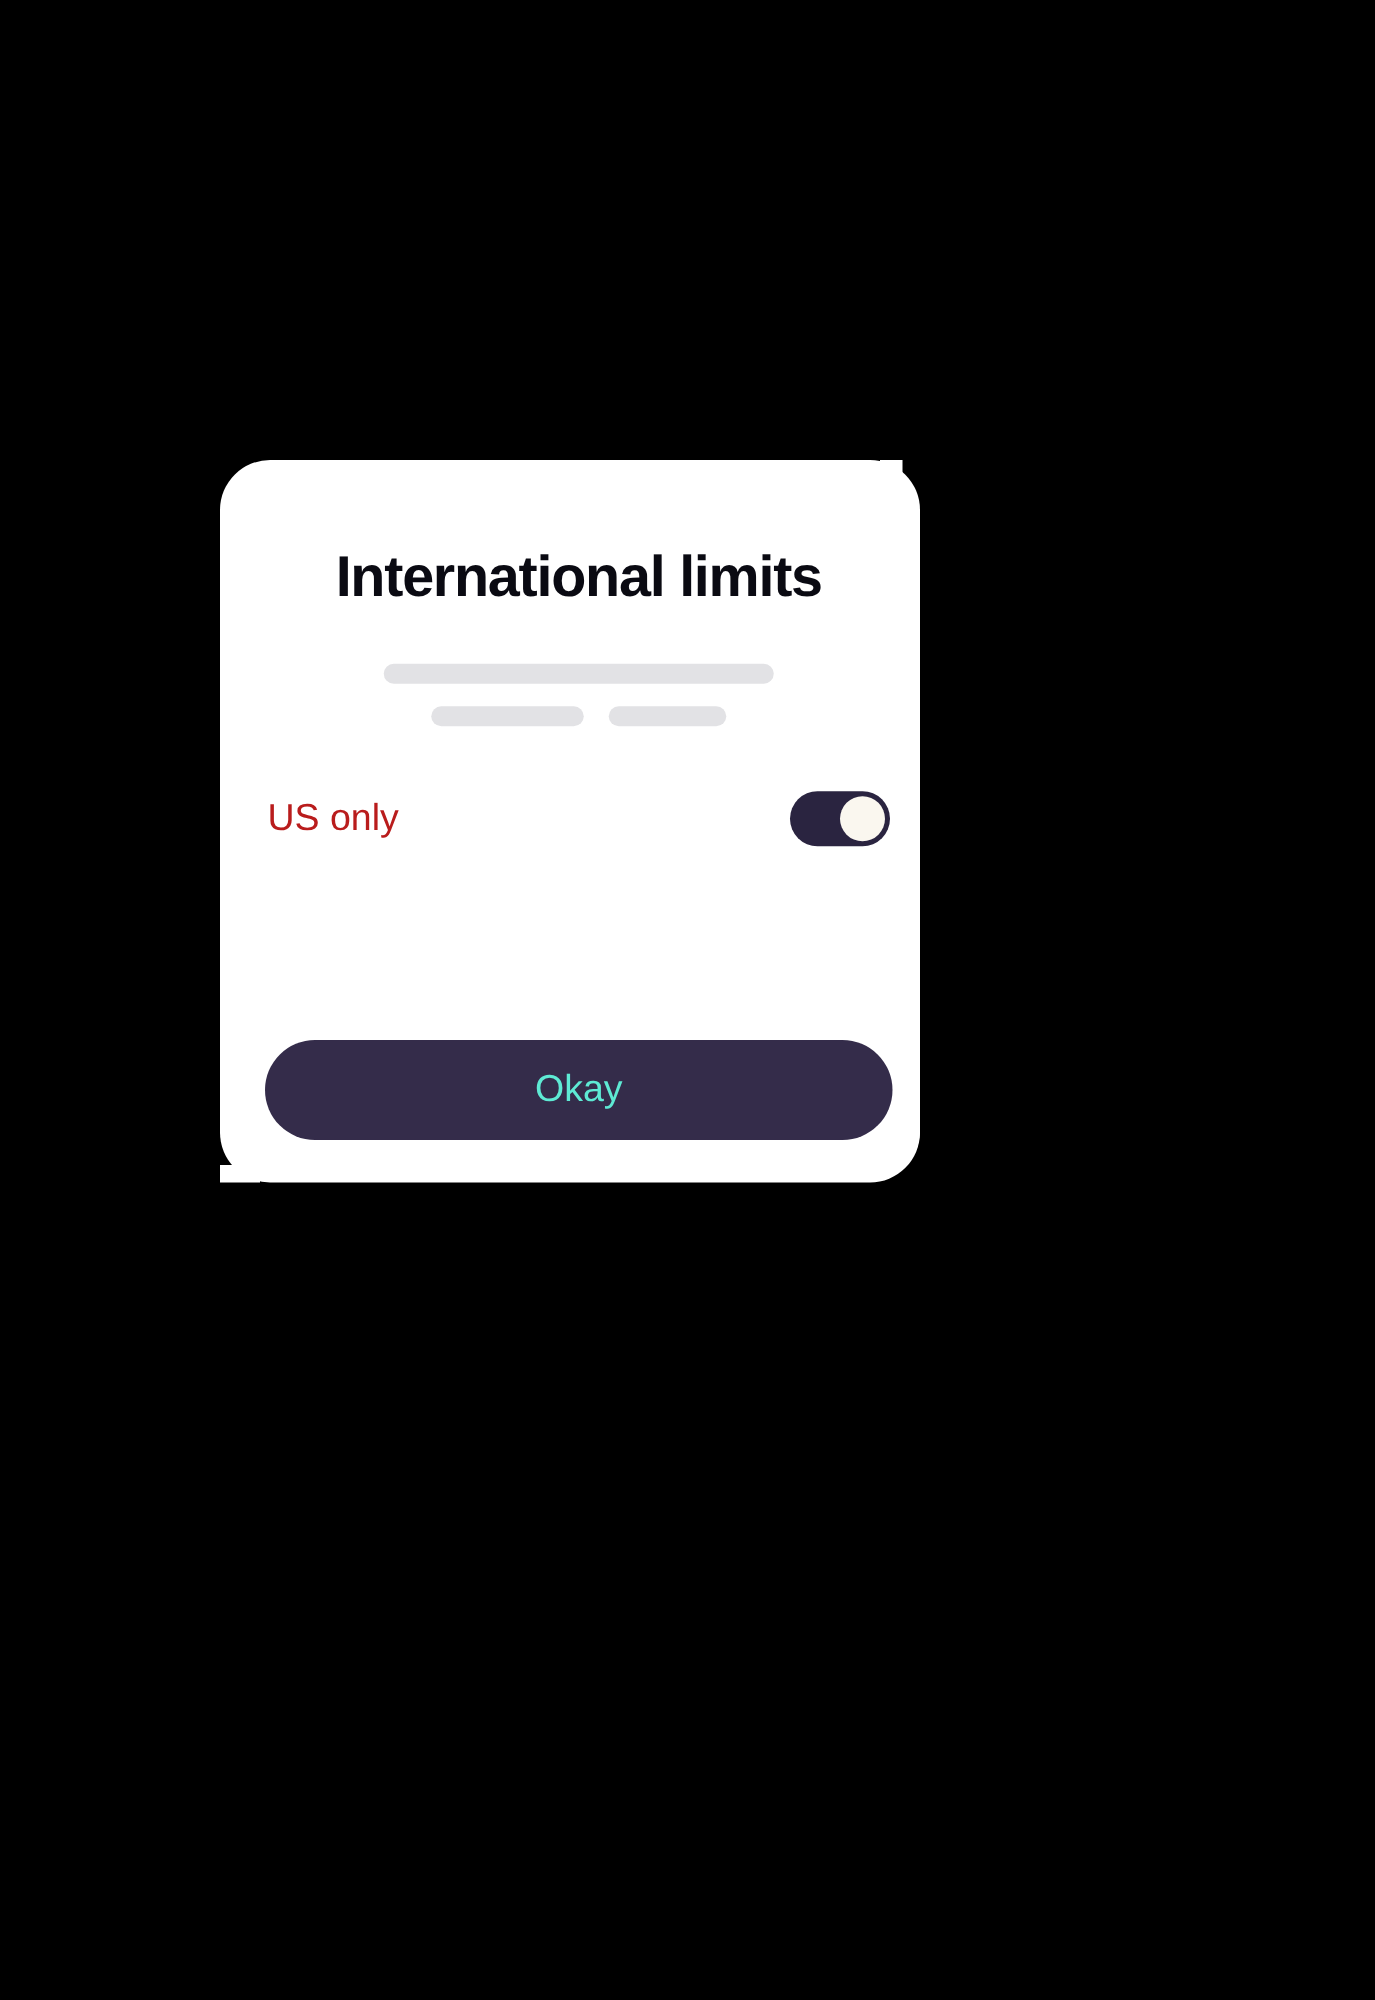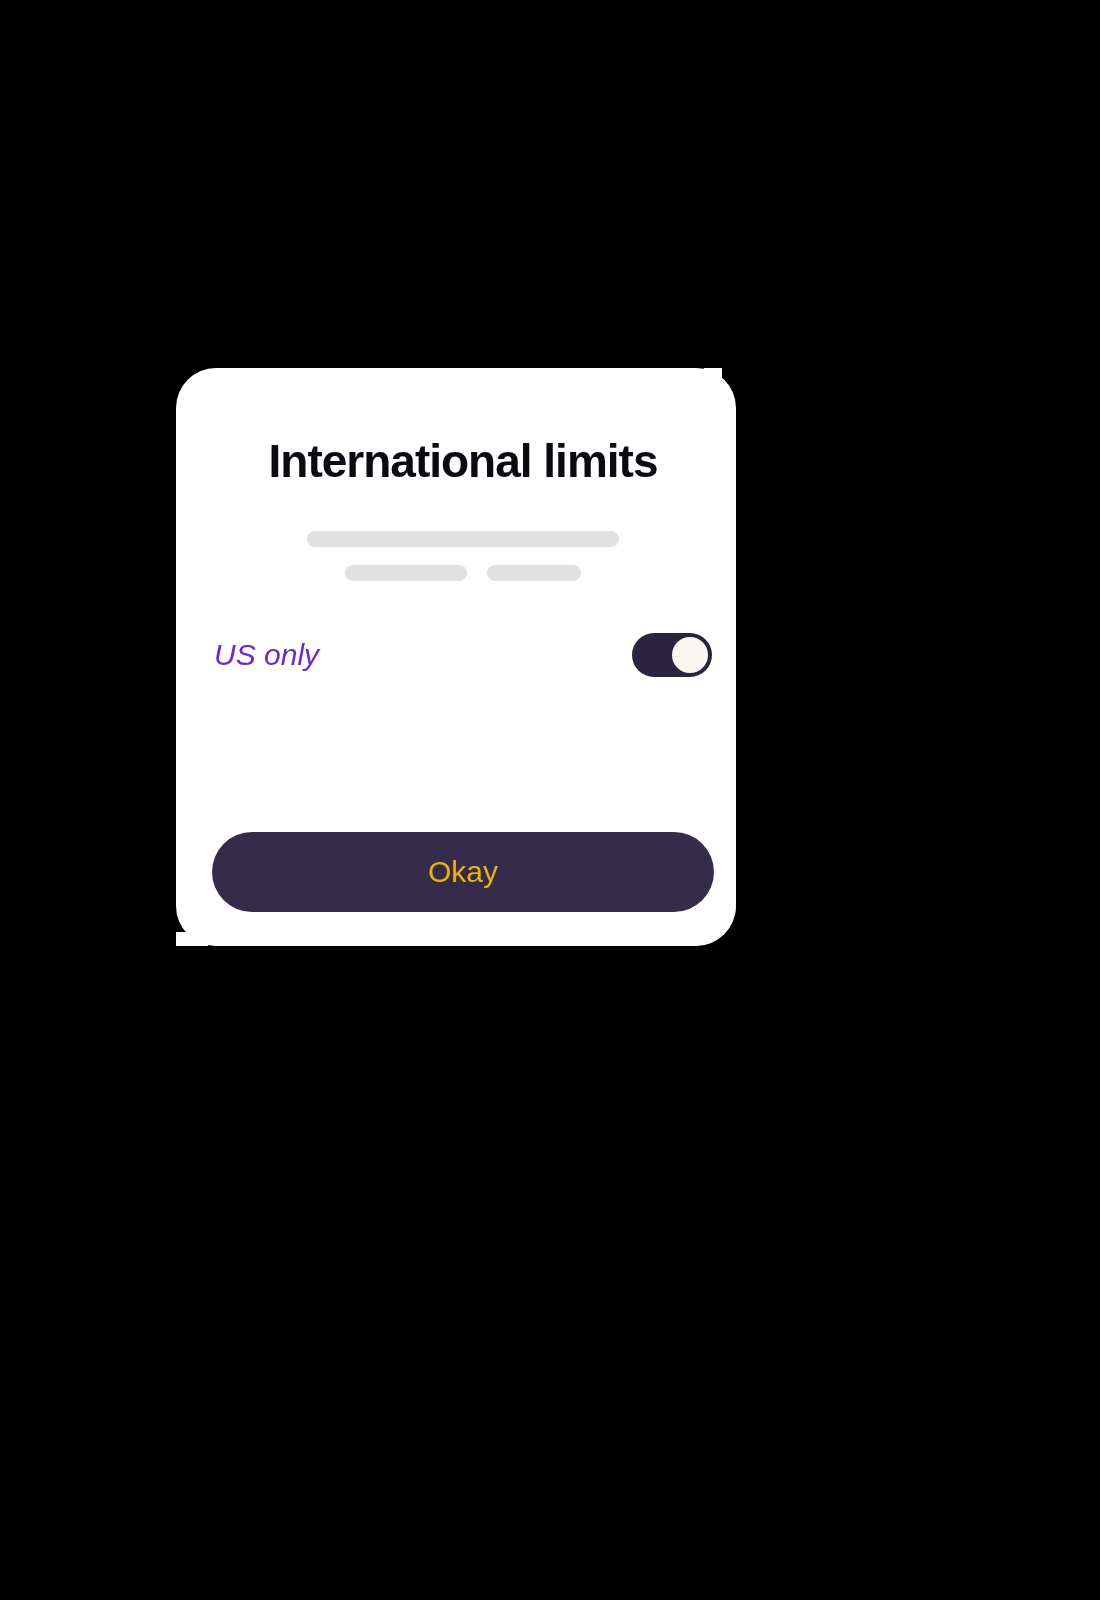--- a/index.html
+++ b/index.html
@@ -104,22 +104,21 @@
     }
     .option-row {
       display: flex;
       align-items: center;
       justify-content: space-between;
       padding: 0 2px;
     }
     .option-label {
       font-size: 30px;
       font-weight: 500;
-      color: #6d28d9;
-      font-style: italic;
+      color: #b91c1c;
     }
     .toggle {
       width: 80px;
       height: 44px;
       border-radius: 22px;
       position: relative;
       cursor: pointer;
     }
     .toggle-on {
       background: #2a2440;
@@ -153,21 +152,21 @@
       border-radius: 40px;
       display: flex;
       align-items: center;
       justify-content: center;
       border: none;
       cursor: pointer;
     }
     .confirm-label {
       font-size: 30px;
       font-weight: 500;
-      color: #eab308;
+      color: #5eead4;
     }
   </style>
 </head>
 <body>
 
 <div class="stage">
   <div class="card-shadow"></div>
   <div class="card-notch1"></div>
   <div class="card-notch2"></div>
 

